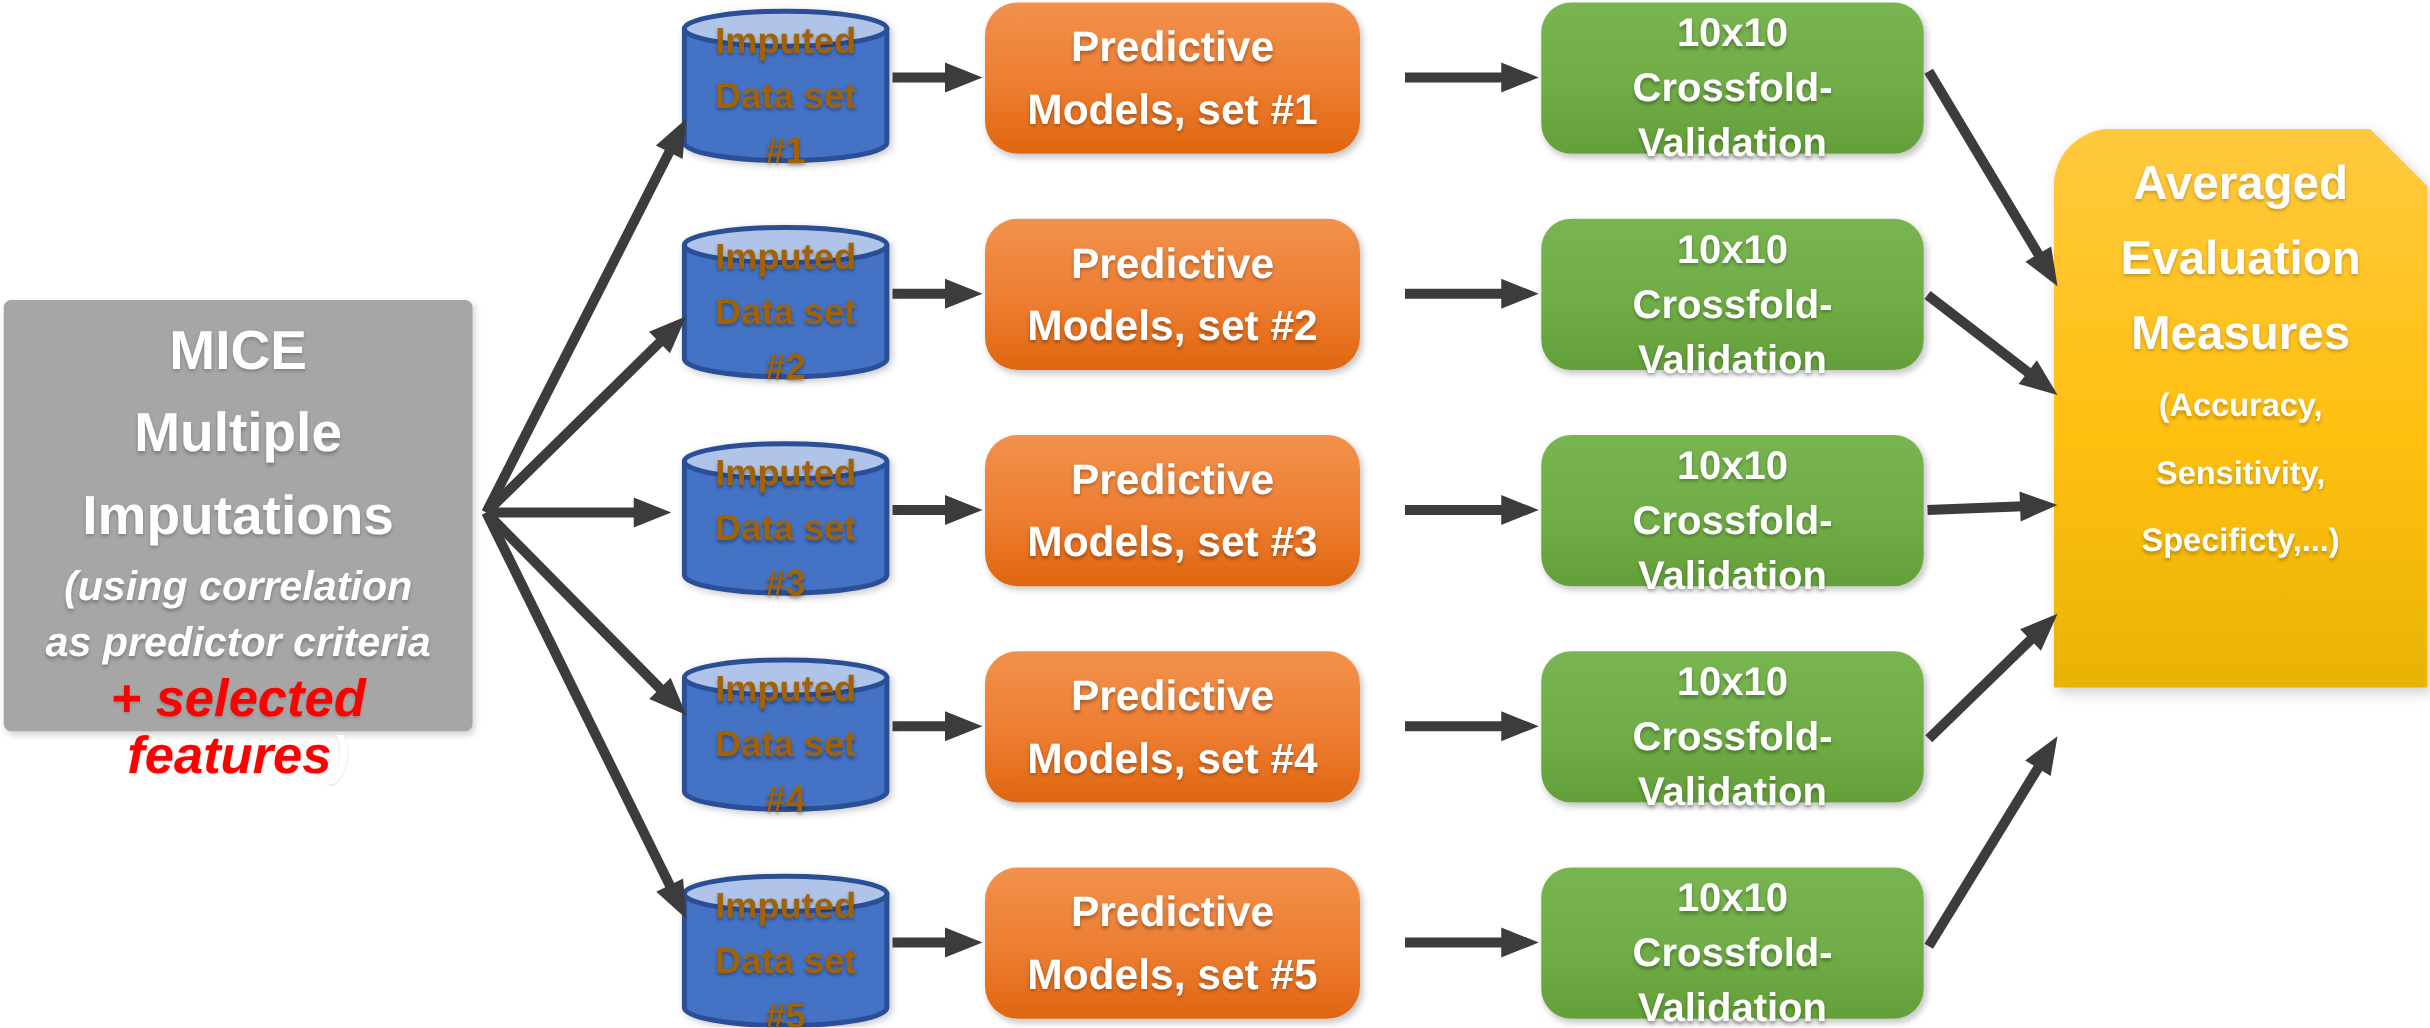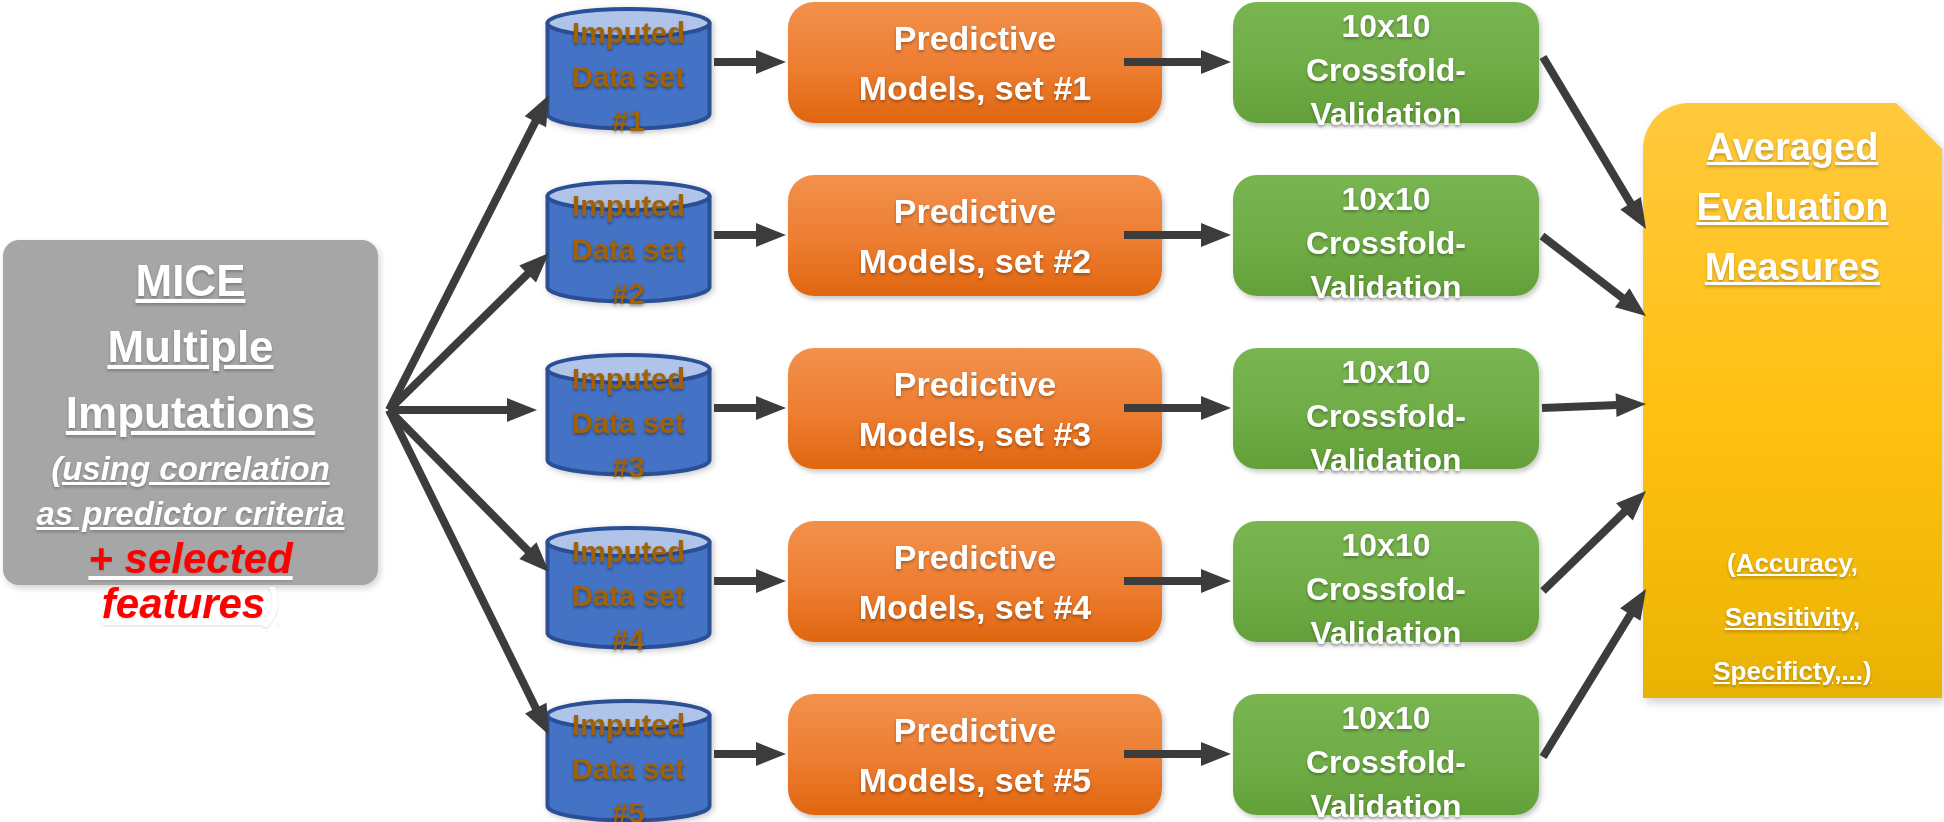--- a/index.html
+++ b/index.html
@@ -7,63 +7,63 @@
     position:relative;width:1944px;height:822px;overflow:hidden;
     background:#ffffff;font-family:"Liberation Sans",sans-serif;
   }
   #arrows{position:absolute;left:0;top:0;width:1944px;height:822px;z-index:6;pointer-events:none;}
   #arrows line{stroke:#3C3C3C;stroke-width:8;}
   #arrows polygon{fill:#3C3C3C;}
 
   
   .source{
     position:absolute;left:3px;top:240px;width:375px;height:345px;z-index:2;
-    background:#A6A6A6;border-radius:16px;box-sizing:border-box;padding-top:8px;
+    background:#A6A6A6;border-radius:6px;box-sizing:border-box;padding-top:8px;
     display:flex;flex-direction:column;align-items:center;justify-content:flex-start;
-    text-align:center;color:#ffffff;box-shadow:2px 3px 6px rgba(0,0,0,.18);text-decoration:underline;
+    text-align:center;color:#ffffff;box-shadow:2px 3px 6px rgba(0,0,0,.18);
   }
   .src-title{font-size:44px;font-weight:bold;line-height:66px;white-space:pre-line;text-shadow:0 2px 3px rgba(0,0,0,.25);}
   .src-sub{font-size:33px;font-weight:bold;font-style:italic;line-height:45px;white-space:pre-line;text-shadow:0 2px 3px rgba(0,0,0,.25);}
   .src-red{font-size:42px;font-weight:bold;font-style:italic;line-height:45px;text-shadow:0 1px 2px rgba(0,0,0,.15);}
   .src-red .hl{color:#FF0000;}
 
   
   .row{position:absolute;left:0;top:0;width:100%;height:0;z-index:2;}
   .cyl{position:absolute;left:545px;top:0;width:167px;height:125px;}
   .cyl svg{position:absolute;left:0;top:0;filter:drop-shadow(2px 2px 3px rgba(0,0,0,.22));}
   .cyl-label{
     position:absolute;left:0;right:0;top:5px;z-index:2;text-align:center;color:#a16207;
     font-size:29px;font-weight:bold;line-height:44px;white-space:pre-line;
     text-shadow:0 2px 3px rgba(0,0,0,.35);
   }
   .model{
-    position:absolute;left:788px;top:-4px;width:374px;height:121px;border-radius:26px;
+    position:absolute;left:788px;top:-4px;width:300px;height:121px;border-radius:26px;
     background:linear-gradient(180deg,#F2914C 0%,#ED7D31 55%,#E0660F 100%);
     display:flex;align-items:center;justify-content:center;text-align:center;color:#fff;
     font-size:34px;font-weight:bold;line-height:50px;white-space:pre-line;
     box-shadow:2px 3px 5px rgba(0,0,0,.22);text-shadow:0 2px 3px rgba(0,0,0,.3);
   }
   .valid{
     position:absolute;left:1233px;top:-4px;width:306px;height:121px;border-radius:24px;
     background:linear-gradient(180deg,#78B450 0%,#70AD47 55%,#64A039 100%);
     box-sizing:border-box;padding-top:2px;
     display:flex;align-items:flex-start;justify-content:center;text-align:center;color:#fff;
     font-size:32px;font-weight:bold;line-height:44px;white-space:pre-line;
     box-shadow:2px 3px 5px rgba(0,0,0,.22);text-shadow:0 2px 3px rgba(0,0,0,.3);
   }
 
   
   .result-wrap{position:absolute;left:1643px;top:103px;z-index:2;filter:drop-shadow(3px 4px 5px rgba(0,0,0,.2));}
   .result{
-    width:299px;height:595px;
+    width:299px;height:447px;
     background:linear-gradient(180deg,#FFC93E 0%,#FFC010 55%,#E9B303 100%);
     border-radius:46px 0 0 0;
     clip-path:polygon(0 0,253px 0,299px 46px,299px 595px,0 595px);
-    display:flex;flex-direction:column;align-items:center;justify-content:space-between;
-    text-align:center;color:#fff;box-sizing:border-box;padding-top:14px;text-decoration:underline;
+    display:flex;flex-direction:column;align-items:center;justify-content:flex-start;
+    text-align:center;color:#fff;box-sizing:border-box;padding-top:14px;
   }
   .res-title{font-size:38px;font-weight:bold;line-height:60px;white-space:pre-line;text-shadow:0 2px 3px rgba(0,0,0,.25);}
   .res-sub{font-size:26px;font-weight:bold;line-height:54px;white-space:pre-line;text-shadow:0 2px 3px rgba(0,0,0,.25);}
 </style>
 </head>
 <body>
 
 <div class="canvas">
 
   <svg id="arrows" viewBox="0 0 1944 822">

